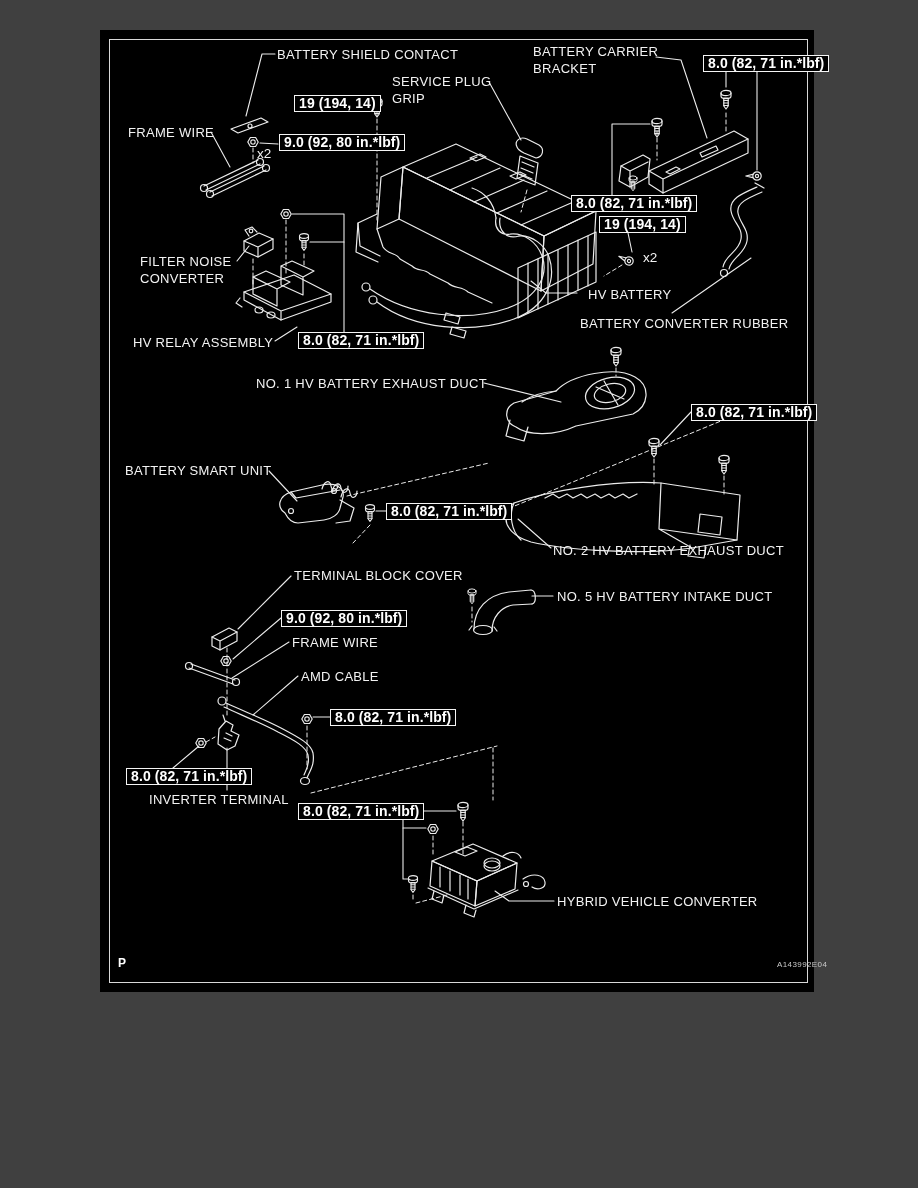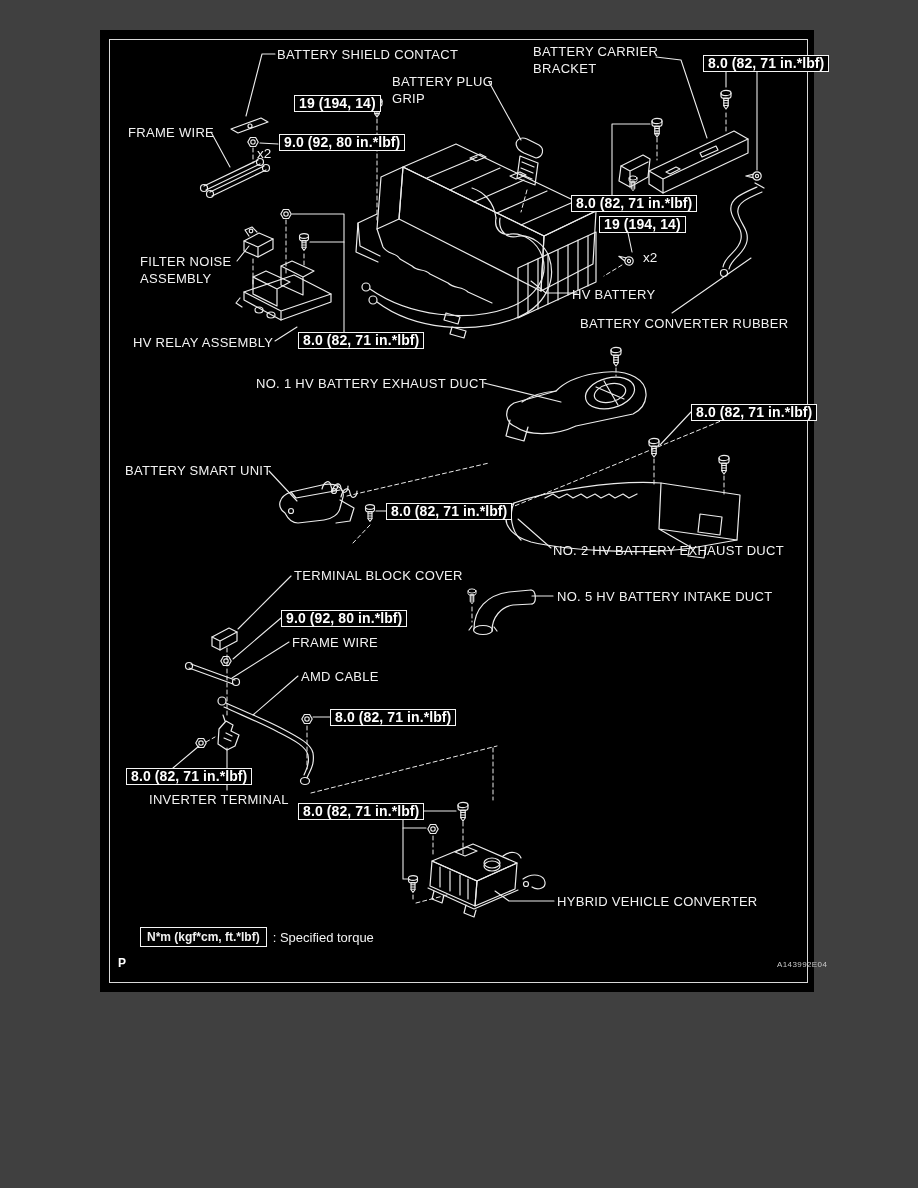--- a/index.html
+++ b/index.html
@@ -284,27 +284,27 @@
         <polyline points="433,836 433,857"></polyline>
         <polyline points="413,895 413,902"></polyline>
         <polyline points="416,903 447,895"></polyline>
       </g>
     </g>
   </svg>
 
   <div class="lbl" style="left:277px;top:47px">BATTERY SHIELD CONTACT</div>
   <div class="lbl" style="left:533px;top:44px">BATTERY CARRIER</div>
   <div class="lbl" style="left:533px;top:61px">BRACKET</div>
-  <div class="lbl" style="left:392px;top:74px">BATTERY PLUG</div>
+  <div class="lbl" style="left:392px;top:74px">SERVICE PLUG</div>
   <div class="lbl" style="left:392px;top:91px">GRIP</div>
   <div class="lbl" style="left:128px;top:125px">FRAME WIRE</div>
   <div class="lbl" style="left:140px;top:254px">FILTER NOISE</div>
-  <div class="lbl" style="left:140px;top:271px">ASSEMBLY</div>
+  <div class="lbl" style="left:140px;top:271px">CONVERTER</div>
   <div class="lbl" style="left:133px;top:335px">HV RELAY ASSEMBLY</div>
-  <div class="lbl" style="left:572px;top:287px">HV BATTERY</div>
+  <div class="lbl" style="left:588px;top:287px">HV BATTERY</div>
   <div class="lbl" style="left:580px;top:316px">BATTERY CONVERTER RUBBER</div>
   <div class="lbl" style="left:256px;top:376px">NO. 1 HV BATTERY EXHAUST DUCT</div>
   <div class="lbl" style="left:125px;top:463px">BATTERY SMART UNIT</div>
   <div class="lbl" style="left:553px;top:543px">NO. 2 HV BATTERY EXHAUST DUCT</div>
   <div class="lbl" style="left:557px;top:589px">NO. 5 HV BATTERY INTAKE DUCT</div>
   <div class="lbl" style="left:294px;top:568px">TERMINAL BLOCK COVER</div>
   <div class="lbl" style="left:292px;top:635px">FRAME WIRE</div>
   <div class="lbl" style="left:301px;top:669px">AMD CABLE</div>
   <div class="lbl" style="left:149px;top:792px">INVERTER TERMINAL</div>
   <div class="lbl" style="left:557px;top:894px">HYBRID VEHICLE CONVERTER</div>
@@ -318,19 +318,15 @@
   <div class="tq" style="left:571px;top:195px">8.0 (82, 71 in.*lbf)</div>
   <div class="tq" style="left:599px;top:216px">19 (194, 14)</div>
   <div class="tq" style="left:298px;top:332px">8.0 (82, 71 in.*lbf)</div>
   <div class="tq" style="left:691px;top:404px">8.0 (82, 71 in.*lbf)</div>
   <div class="tq" style="left:386px;top:503px">8.0 (82, 71 in.*lbf)</div>
   <div class="tq" style="left:281px;top:610px">9.0 (92, 80 in.*lbf)</div>
   <div class="tq" style="left:330px;top:709px">8.0 (82, 71 in.*lbf)</div>
   <div class="tq" style="left:126px;top:768px">8.0 (82, 71 in.*lbf)</div>
   <div class="tq" style="left:298px;top:803px">8.0 (82, 71 in.*lbf)</div>
 
-  <div class="legend">
-    <span class="box">N*m (kgf*cm, ft.*lbf)</span>
-    <span>: Specified torque</span>
-  </div>
   <div class="page-marker">P</div>
   <div class="fig-code">A143992E04</div>
 </div>
 
 </body></html>

